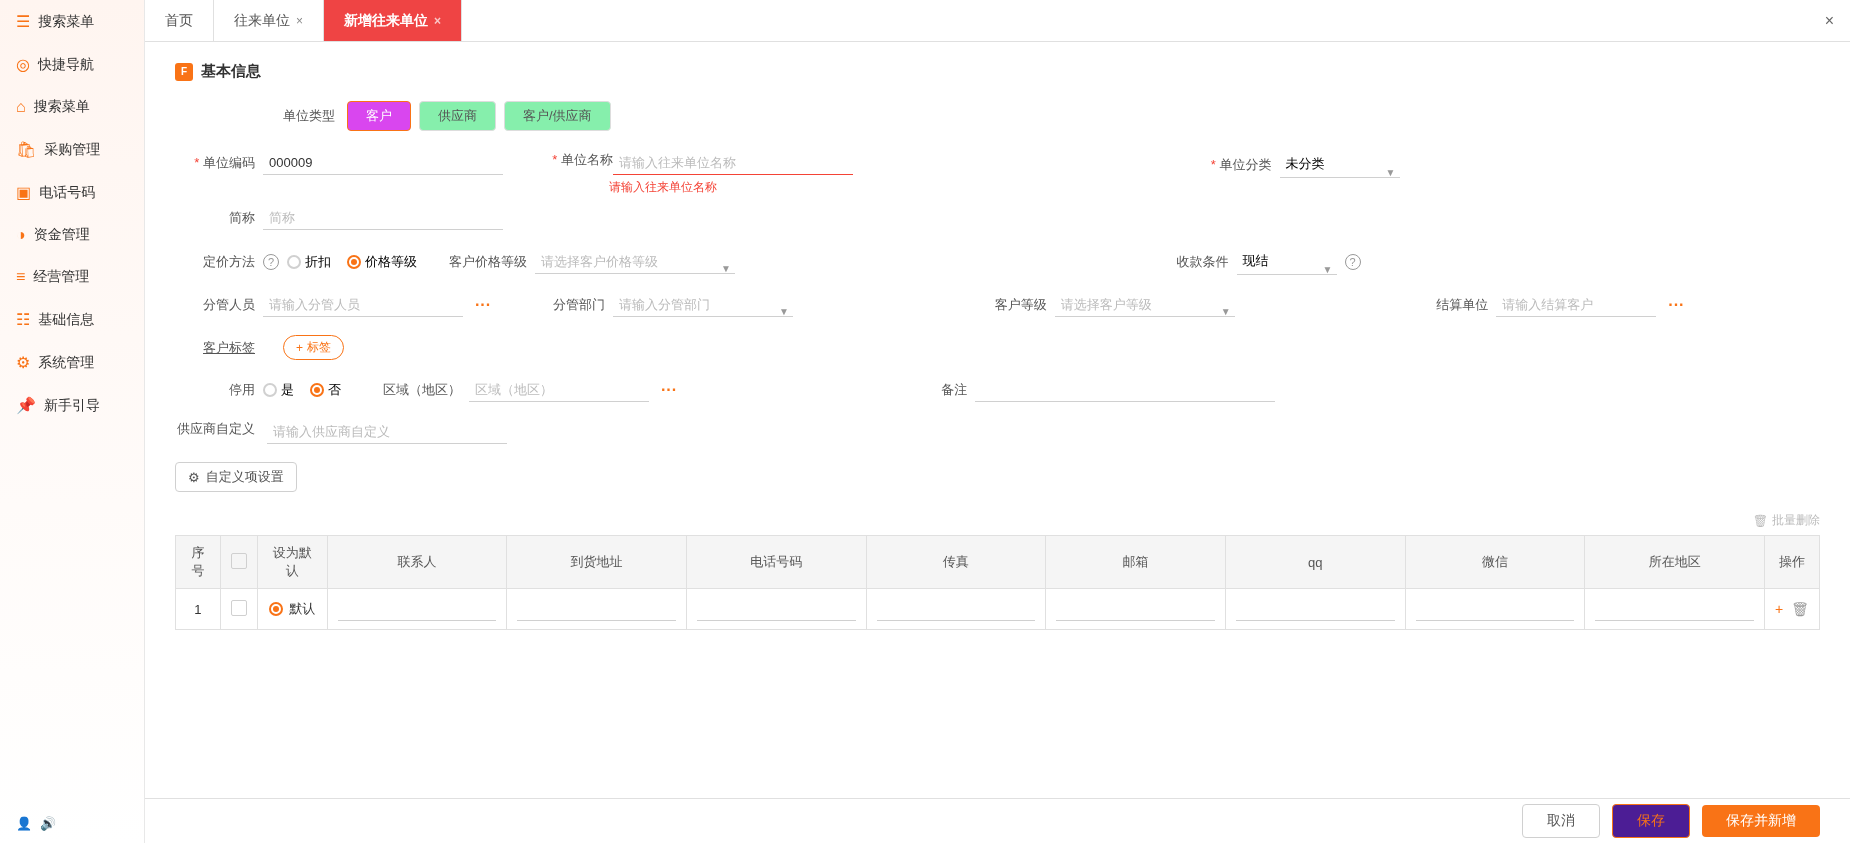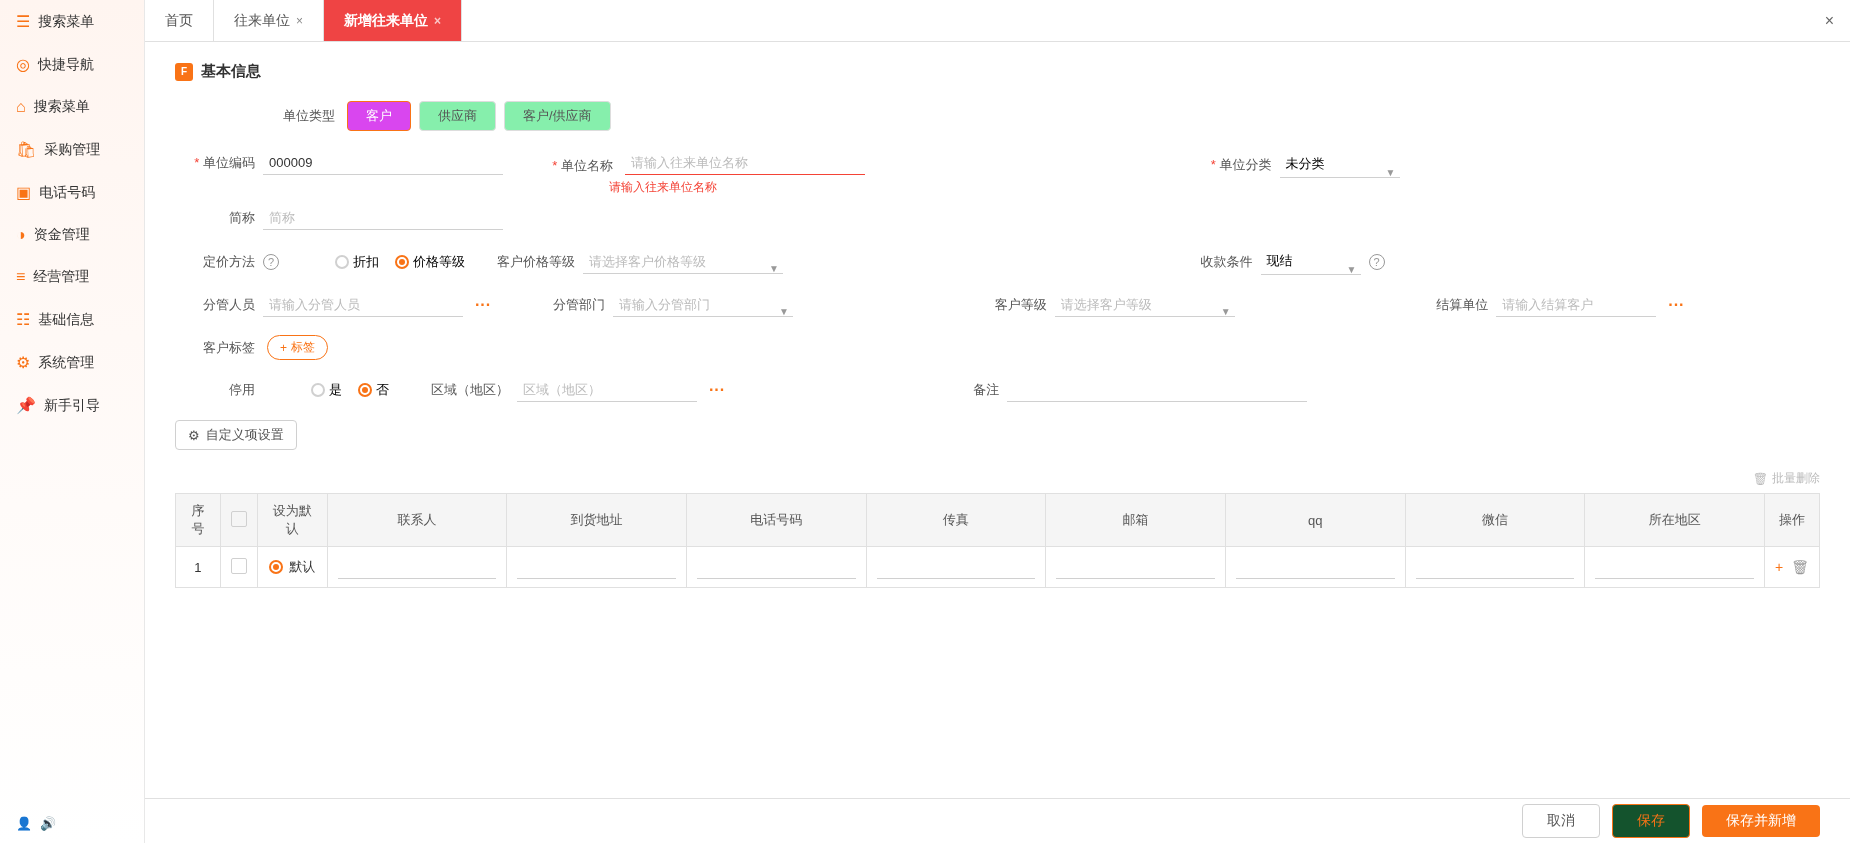--- a/index.html
+++ b/index.html
@@ -178,21 +178,20 @@
       color: #999;
       pointer-events: none;
       font-size: 10px;
     }
 
     
     .radio-group {
       display: flex;
       align-items: center;
       gap: 16px;
-      margin-left: 48px;
     }
     .radio-item {
       display: flex;
       align-items: center;
       gap: 4px;
       cursor: pointer;
       font-size: 13px;
     }
     .radio-circle {
       width: 14px;
@@ -302,21 +301,21 @@
       border: 1px solid #d0d0d0;
       background: #fff;
       color: #555;
       border-radius: 4px;
       cursor: pointer;
       font-size: 14px;
     }
     .btn-save {
       padding: 7px 24px;
       border: 1px solid #f97316;
-      background: #14532d;
+      background: #4c1d95;
       color: #f97316;
       border-radius: 4px;
       cursor: pointer;
       font-size: 14px;
     }
     .btn-save-new {
       padding: 7px 24px;
       border: none;
       background: #f97316;
       color: #fff;
@@ -456,21 +455,21 @@
     </div>
 
     <div class="form-row" style="gap: 30px; margin-bottom: 10px;">
 
       <div class="field-wrap">
         <span class="form-label required">单位编码</span>
         <input class="form-input form-input-wide" type="text" value="000009" style="">
       </div>
 
       <div class="field-wrap-col" style="flex: 1;">
-        <div style="display:flex; align-items:flex-end; gap:12px;">
+        <div style="display:flex; align-items:flex-start; gap:0;">
           <span class="form-label required">单位名称</span>
           <input class="form-input form-input-wide error-border" type="text" placeholder="请输入往来单位名称" style="">
         </div>
         <div style="padding-left: 76px;">
           <span class="error-tip">请输入往来单位名称</span>
         </div>
       </div>
 
       <div class="field-wrap" style="flex: 1;">
         <span class="form-label required">单位分类</span>
@@ -548,21 +547,21 @@
       </div>
 
       <div class="field-wrap" style="flex:1;">
         <span class="form-label">结算单位</span>
         <input class="form-input" type="text" style="width: 160px;" placeholder="请输入结算客户">
         <span class="more-btn">···</span>
       </div>
     </div>
 
     <div class="form-row" style="align-items:center;">
-      <span class="form-label" style="margin-right:12px;">客户标签</span>
+      <span class="form-label" style="margin-right:28px;text-decoration:underline;">客户标签</span>
       <button class="tag-btn">
         <span>+</span>
         <span>标签</span>
       </button>
     </div>
 
     <div class="form-row" style="gap: 40px; align-items:center;">
 
       <div class="field-wrap">
         <span class="form-label">停用</span>
@@ -583,20 +582,24 @@
         <input class="form-input" type="text" style="width: 180px;" placeholder="区域（地区）">
         <span class="more-btn">···</span>
       </div>
 
       <div class="field-wrap" style="flex:2;">
         <span class="form-label">备注</span>
         <input class="form-input" type="text" style="width: 300px;">
       </div>
     </div>
 
+    <div class="form-row">
+      <span class="form-label" style="margin-right:12px;">供应商自定义</span>
+      <input class="form-input form-input-wide" type="text" placeholder="请输入供应商自定义" style="">
+    </div>
 
     <div style="margin-bottom: 8px;">
       <button class="custom-settings-btn">
         <span>⚙</span>
         <span>自定义项设置</span>
       </button>
     </div>
 
     <div class="batch-delete">
       <span>🗑</span>

